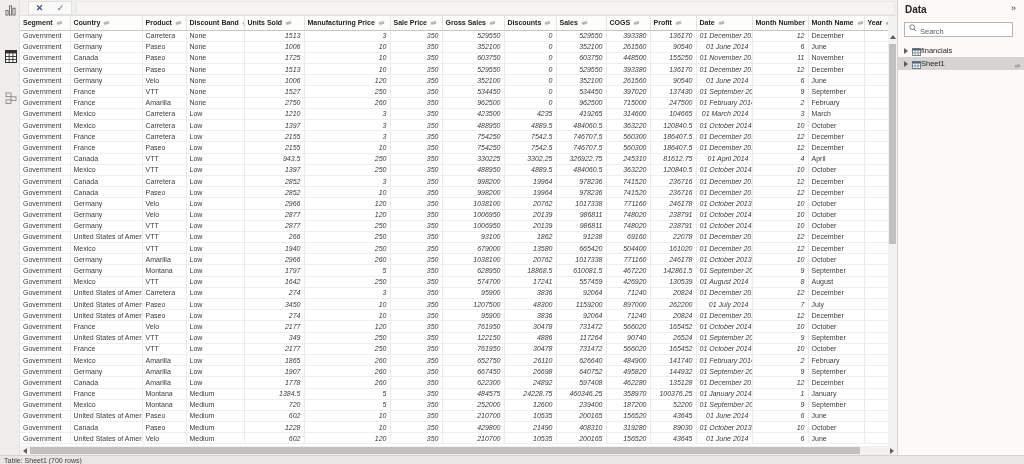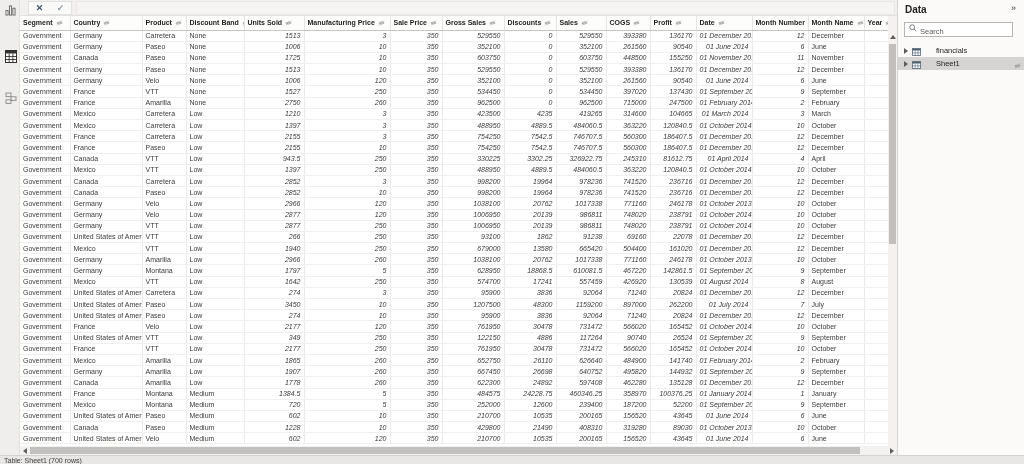--- a/index.html
+++ b/index.html
@@ -44,21 +44,21 @@
   .data-panel { position:absolute; left:897px; top:0; width:127px; height:455px; background:#fbfaf9; border-left:1px solid #d6d4d2; }
   .dp-title { position:absolute; left:7px; top:4px; font-size:10px; font-weight:bold; color:#252423; }
   .dp-collapse { position:absolute; right:8px; top:3px; font-size:9px; color:#3b3a39; cursor:pointer; }
   .dp-search { position:absolute; left:6px; top:22px; width:109px; height:15px; background:#ffffff; border:1px solid #b8b6b4; display:flex; align-items:flex-end; padding:0 4px; }
   .dp-search input { border:none; outline:none; width:90px; font-size:7.5px; font-family:"Liberation Sans", sans-serif; color:#3b3a39; background:transparent; margin-left:3px; }
   .dp-search input::placeholder { color:#605e5c; }
   .dp-tree { position:absolute; left:0; top:44px; width:127px; }
   .tree-item { height:13px; display:flex; align-items:center; padding:0 4px 0 6px; cursor:pointer; }
   .tree-item.selected { background:#d6d4d2; }
   .tree-chevron { width:0; height:0; border-top:3px solid transparent; border-bottom:3px solid transparent; border-left:4px solid #605e5c; margin-right:4px; }
-  .tree-label { font-size:7.5px; color:#252423; margin-left:15px; }
+  .tree-label { font-size:7.5px; color:#252423; margin-left:0; }
   .tree-spacer { flex:1; }
 
   
   .status-bar { position:absolute; left:0; top:455px; width:1024px; height:9px; background:#e8e7e5; border-top:1px solid #d4d2d0; }
   .status-text { position:absolute; left:4px; top:0px; font-size:7px; color:#3b3a39; line-height:9px; }
 </style>
 </head>
 <body>
 
 <div class="app">

